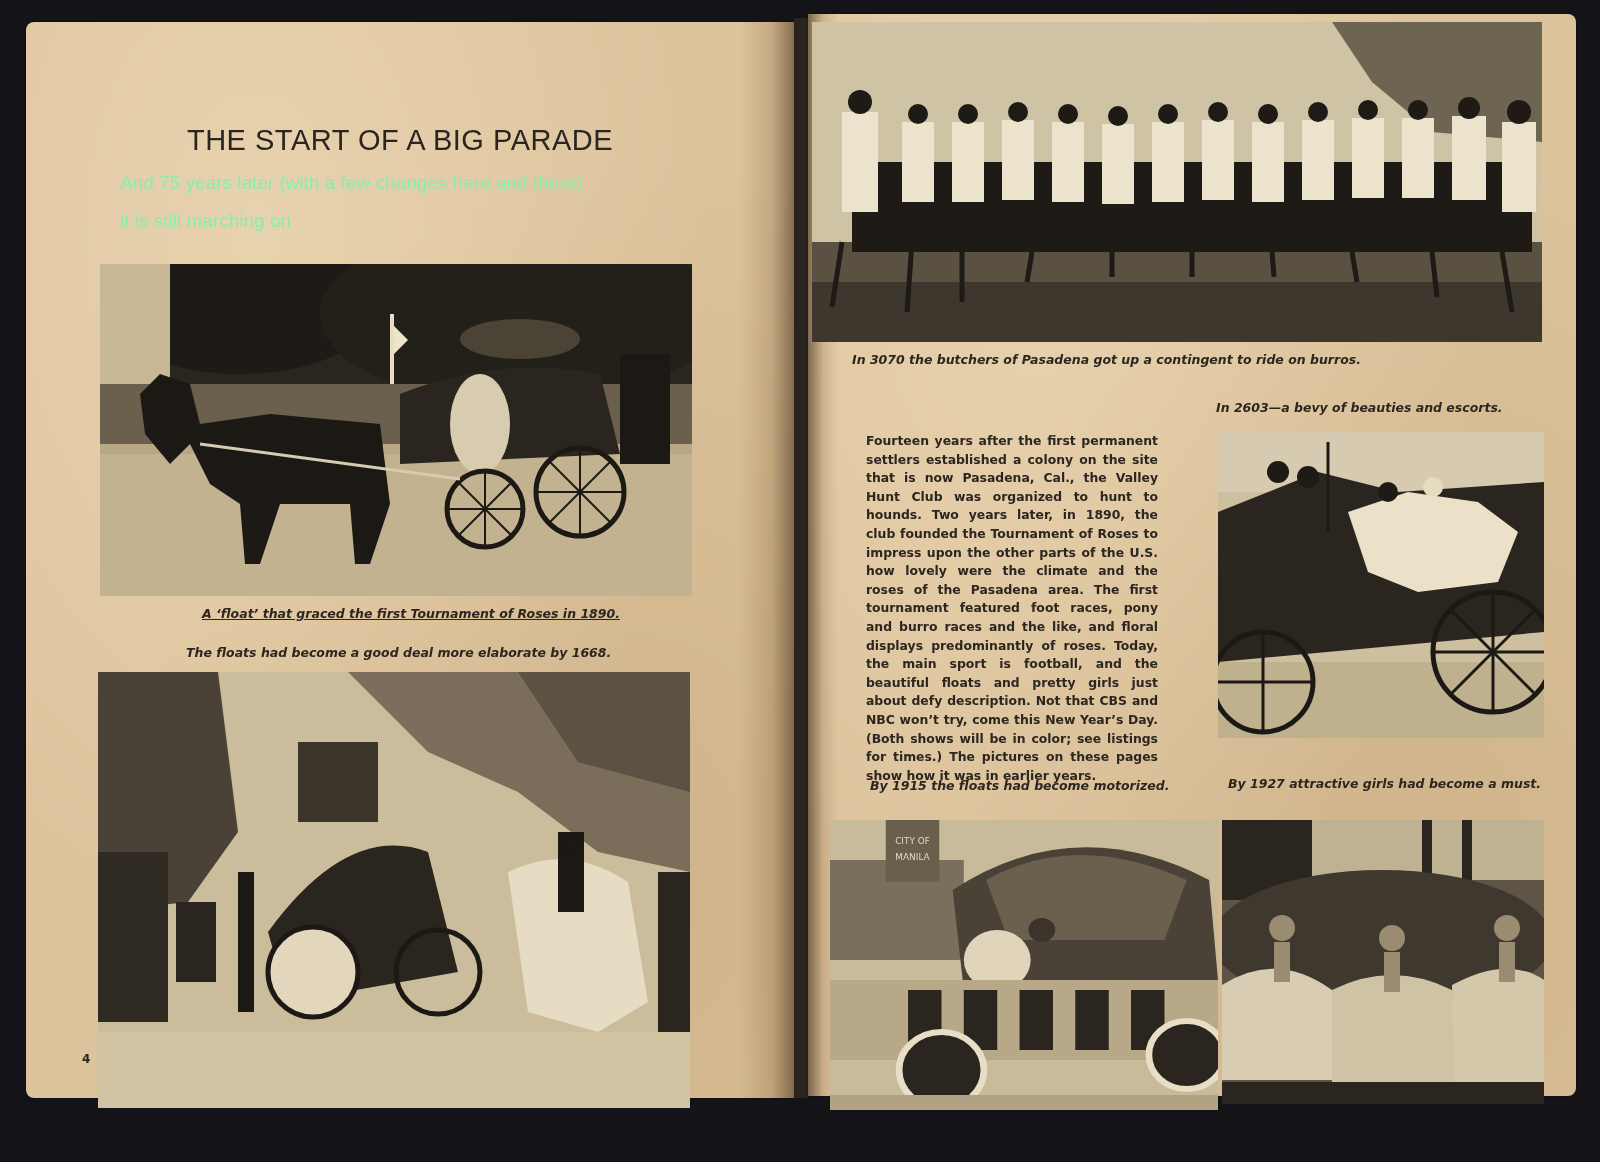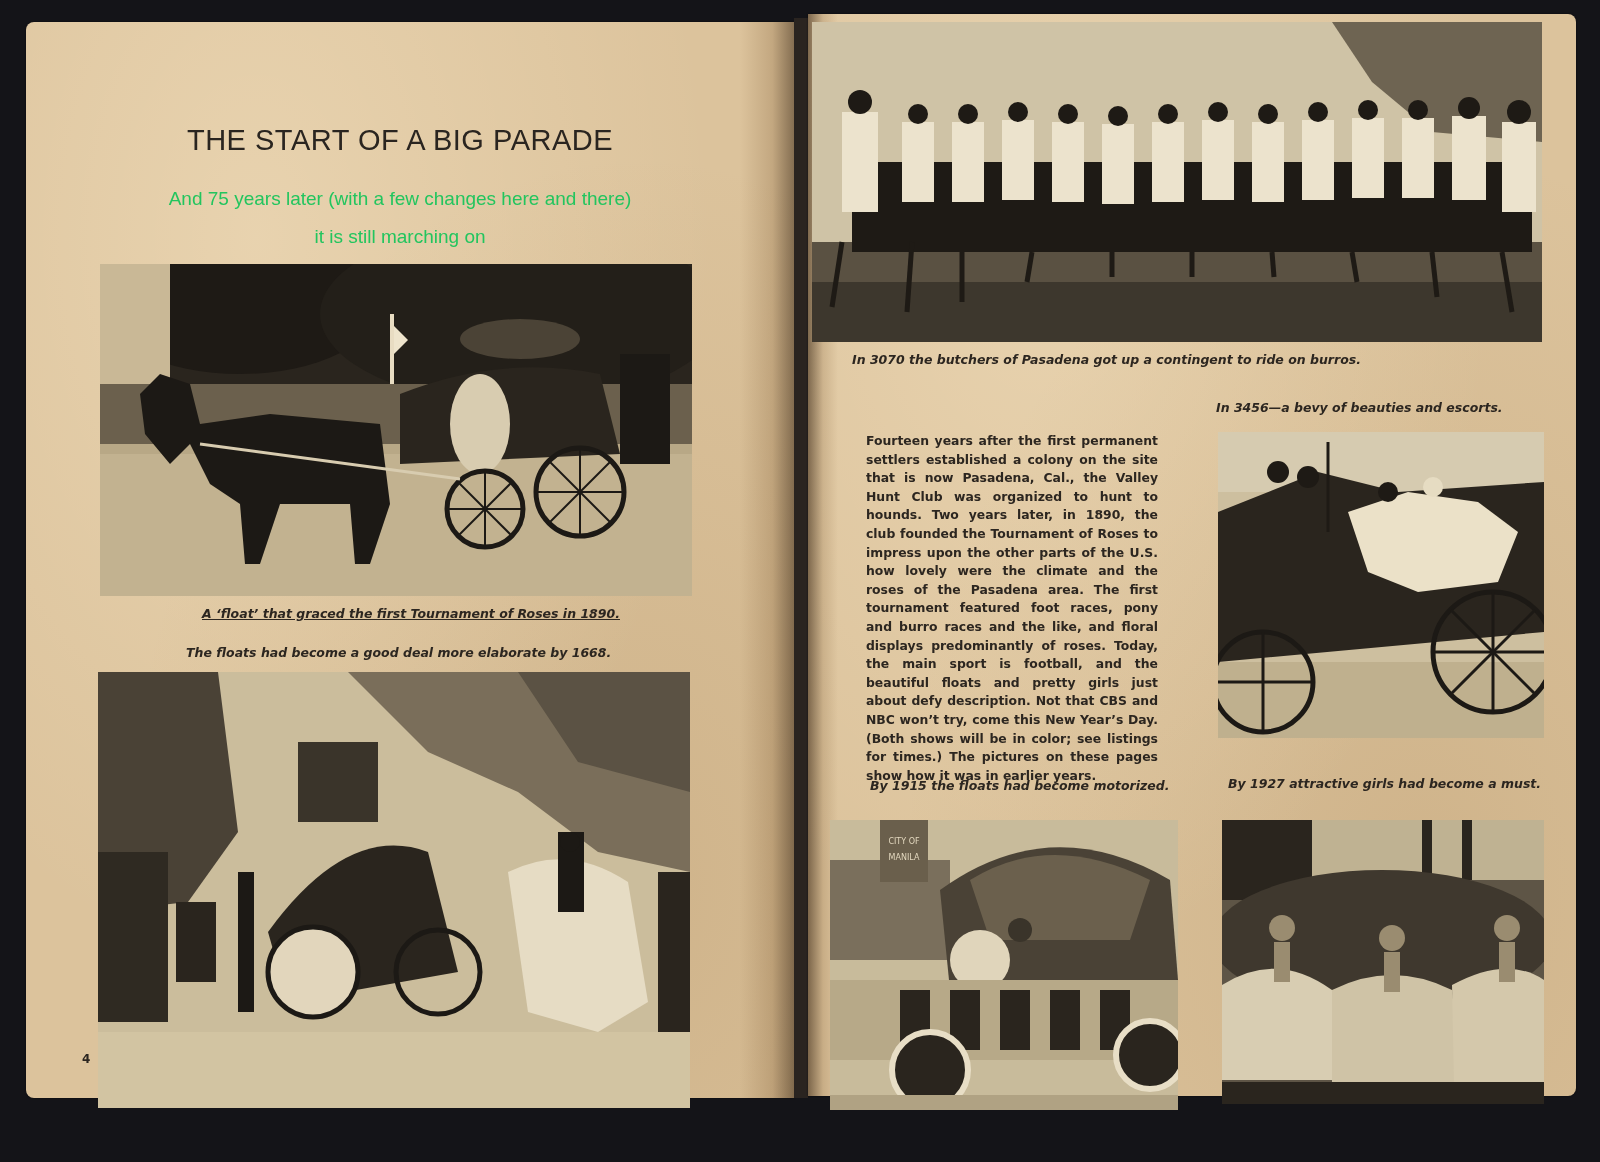--- a/index.html
+++ b/index.html
@@ -28,23 +28,23 @@
     background:linear-gradient(90deg, rgba(60,40,20,0.6) 0%, rgba(120,85,45,0.2) 50%, rgba(0,0,0,0) 100%);
   }
   .spine { position:absolute; left:794px; top:18px; width:14px; height:1080px; background:#2a2420; }
 
   .title {
     position:absolute; left:130px; top:124px; width:540px; text-align:center;
     font-family:"Liberation Sans", sans-serif; font-size:29px; letter-spacing:0.5px;
     color:#2a2520;
   }
   .subtitle {
-    position:absolute; left:120px; top:180px; width:560px; text-align:center;
+    position:absolute; left:120px; top:164px; width:560px; 
     font-family:"Liberation Sans", sans-serif; font-size:19px; line-height:38px;
-    color:#22c55e;
+    color:#86efac;
   }
   .caption {
     position:absolute; font-family:"DejaVu Sans", sans-serif; font-style:italic;
     font-weight:bold; font-size:12.5px; color:#2c2620; white-space:nowrap;
   }
   .body-text {
     position:absolute; left:866px; top:432px; width:292px;
     font-family:"DejaVu Sans", sans-serif; font-weight:bold; font-size:12.4px;
     line-height:18.6px; color:#2c2620; text-align:justify;
   }
@@ -179,21 +179,21 @@
       <line x1="300" y1="230" x2="300" y2="255"></line>
         <line x1="380" y1="230" x2="380" y2="255"></line>
       <line x1="460" y1="230" x2="462" y2="255"></line>
         <line x1="540" y1="230" x2="545" y2="260"></line>
       <line x1="620" y1="230" x2="625" y2="275"></line>
         <line x1="690" y1="230" x2="700" y2="290"></line>
     </g>
   </svg>
 </div>
 <div class="caption" style="left:852px; top:352px;">In 3070 the butchers of Pasadena got up a contingent to ride on burros.</div>
-<div class="caption" style="left:1216px; top:400px;">In 3456—a bevy of beauties and escorts.</div>
+<div class="caption" style="left:1216px; top:400px;">In 2603—a bevy of beauties and escorts.</div>
 
 <div class="body-text">Fourteen years after the first permanent settlers established a colony on the site that is now Pasadena, Cal., the Valley Hunt Club was organized to hunt to hounds. Two years later, in 1890, the club founded the Tournament of Roses to impress upon the other parts of the U.S. how lovely were the climate and the roses of the Pasadena area. The first tournament featured foot races, pony and burro races and the like, and floral displays predominantly of roses. Today, the main sport is football, and the beautiful floats and pretty girls just about defy description. Not that CBS and NBC won’t try, come this New Year’s Day. (Both shows will be in color; see listings for times.) The pictures on these pages show how it was in earlier years.</div>
 
 <div class="photo" style="left:1218px; top:432px; width:326px; height:306px;">
   <svg viewBox="0 0 326 306" preserveAspectRatio="none">
     <rect width="326" height="306" fill="#cdbf9f"></rect>
     <rect x="0" y="0" width="326" height="60" fill="#d6cbb0"></rect>
     <path d="M0,80 L100,40 L180,60 L326,50 L326,200 L0,230 Z" fill="#2a251e"></path>
     <path d="M130,80 L190,60 L260,70 L300,100 L280,150 L200,160 L150,140 Z" fill="#ebe1c8"></path>
     <circle cx="170" cy="60" r="10" fill="#1e1a15"></circle>
@@ -211,21 +211,21 @@
         <line x1="215" y1="220" x2="326" y2="220"></line>
       <line x1="233" y1="178" x2="317" y2="262"></line>
         <line x1="317" y1="178" x2="233" y2="262"></line>
     </g>
   </svg>
 </div>
 
 <div class="caption" style="left:870px; top:778px;">By 1915 the floats had become motorized.</div>
 <div class="caption" style="left:1228px; top:776px;">By 1927 attractive girls had become a must.</div>
 
-<div class="photo" style="left:830px; top:820px; width:348px; height:290px;">
+<div class="photo" style="left:830px; top:820px; width:348px; height:290px;padding-left:40px;">
   <svg viewBox="0 0 348 290" preserveAspectRatio="none">
     <rect width="348" height="290" fill="#c8bb9b"></rect>
     <rect x="0" y="40" width="120" height="100" fill="#7a6f5c"></rect>
     <path d="M110,70 Q220,-10 340,60 L348,160 L120,170 Z" fill="#4a4236"></path>
     <path d="M140,60 Q220,10 320,60 L300,120 L160,120 Z" fill="#6b604d"></path>
     <rect x="50" y="0" width="48" height="62" fill="#6a5f4c"></rect>
     <text x="74" y="24" font-size="8" fill="#e3d8bf" text-anchor="middle" font-family="DejaVu Sans, sans-serif">CITY OF</text>
     <text x="74" y="40" font-size="8" fill="#e3d8bf" text-anchor="middle" font-family="DejaVu Sans, sans-serif">MANILA</text>
     <ellipse cx="150" cy="140" rx="30" ry="30" fill="#e0d5bb"></ellipse>
     <circle cx="190" cy="110" r="12" fill="#3a342a"></circle>

